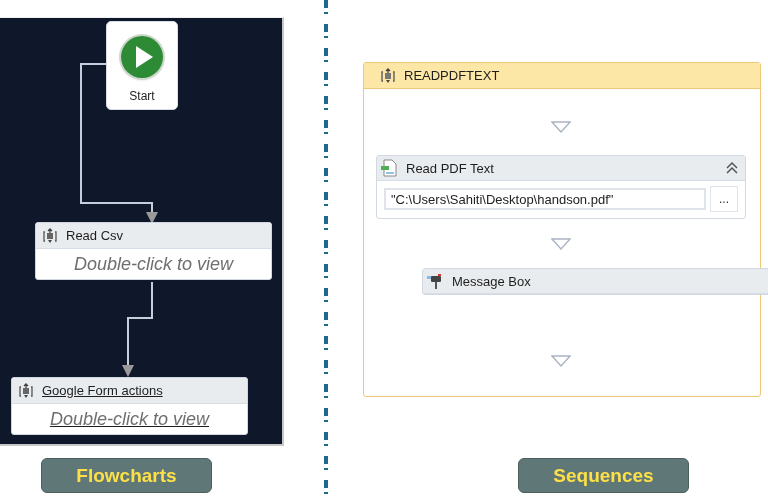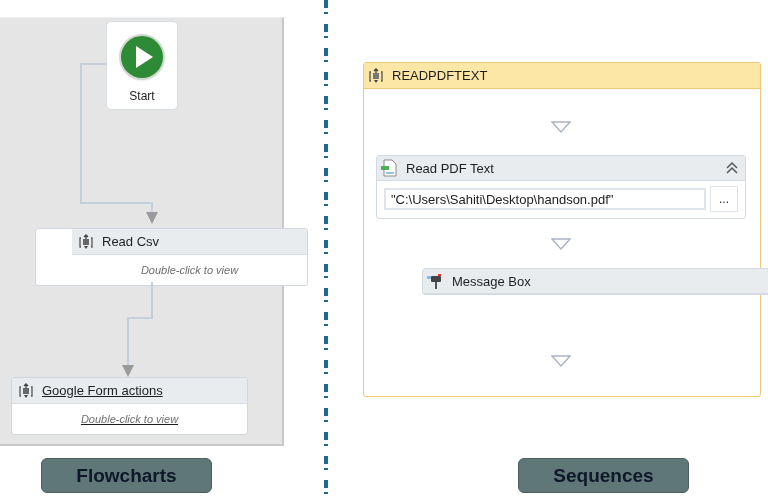--- a/index.html
+++ b/index.html
@@ -2,56 +2,56 @@
 <html><head>
 <meta charset="utf-8">
 <style>
   html, body { margin:0; padding:0; background:#ffffff; }
   body { width:768px; height:501px; position:relative; overflow:hidden;
          font-family:"Liberation Sans", "DejaVu Sans", sans-serif; color:#1e1e1e; }
 
   
   .flow-canvas { position:absolute; left:0; top:17px; width:282px; height:426px;
                  border-right:2px solid #c8c8c8; border-bottom:2px solid #c8c8c8;
-                 border-top:1px solid #f0f0f0; background:#e5e5e5; }
+                 border-top:1px solid #f0f0f0; background:#0f172a; }
   .start-node { position:absolute; left:106px; top:3px; width:70px; height:87px;
                 border:1px solid #d7dde5; border-radius:5px; background:#fff; }
   .start-circle { position:absolute; left:14px; top:14px; width:42px; height:42px;
                   border-radius:50%; background:#2e8b35;
                   box-shadow:0 0 0 2px #cfd8cf, 0 1px 3px rgba(0,0,0,.35); }
   .start-circle:after { content:""; position:absolute; left:15px; top:10px;
                         border-left:17px solid #fff; border-top:11px solid transparent;
                         border-bottom:11px solid transparent; }
   .start-label { position:absolute; left:0; right:0; top:67px; text-align:center; font-size:12px; }
 
   .conn { position:absolute; background:#c5cedb; }
   .arrow-down { position:absolute; width:0; height:0; border-left:6px solid transparent;
                 border-right:6px solid transparent; border-top:12px solid #9a9a9a; }
 
   .fc-box { position:absolute; border:1px solid #d0d7e0; border-radius:3px; background:#fff; }
   .fc-head { height:25px; background:#e9ecef; border-bottom:1px solid #d7dde5;
              display:flex; align-items:center; font-size:13px; }
   .fc-head .ico { width:16px; height:16px; margin:0 8px 0 6px; }
   .fc-body { height:30px; display:flex; align-items:center; justify-content:center;
-             font-style:italic; font-size:11px; color:#6e6e6e; }
+             font-style:italic; font-size:18px; color:#6e6e6e; }
 
   
   .divider { position:absolute; left:324px; top:0; width:4px; height:501px;
     background: repeating-linear-gradient(to bottom, #1d6a8c 0 8px, transparent 8px 12px, #1d6a8c 12px 14px, transparent 14px 24px); }
 
   
   .tag { position:absolute; height:33px; border-radius:6px; background:#5f7777;
-         border:1px solid #4c5f5f; color:#0f172a; font-weight:bold; font-size:19px;
+         border:1px solid #4c5f5f; color:#fde047; font-weight:bold; font-size:19px;
          display:flex; align-items:center; justify-content:center; }
 
   
   .seq { position:absolute; left:363px; top:62px; width:396px; height:333px;
          border:1px solid #ecc976; border-radius:3px; background:#fff; }
   .seq-head { height:25px; background:#fde7a6; border-bottom:1px solid #ecc976;
-              display:flex; align-items:center; font-size:13px; }
+              display:flex; align-items:center; font-size:13px;padding-left:12px; }
   .seq-head .ico { width:16px; height:16px; margin:0 8px 0 4px; }
   .drop { position:absolute; width:0; height:0; }
   .drop svg { display:block; }
 
   .act { position:absolute; left:12px; width:368px; border:1px solid #d3d9e2;
          border-radius:3px; background:#fff; }
   .act-head { height:24px; background:#e9ecef; border-bottom:1px solid #d7dde5;
               display:flex; align-items:center; font-size:13px; position:relative; }
   .act-head .ico { width:18px; height:18px; margin:0 8px 0 3px; }
   .collapse { position:absolute; right:6px; top:4px; width:14px; height:16px; cursor:pointer; }
@@ -69,21 +69,21 @@
     <div class="start-circle"></div>
     <div class="start-label">Start</div>
   </div>
 
   <div class="conn" style="left:80px;top:45px;width:26px;height:2px;"></div>
   <div class="conn" style="left:80px;top:45px;width:2px;height:140px;"></div>
   <div class="conn" style="left:80px;top:184px;width:72px;height:2px;"></div>
   <div class="conn" style="left:151px;top:184px;width:2px;height:12px;"></div>
   <div class="arrow-down" style="left:146px;top:194px;"></div>
 
-  <div class="fc-box" style="left:35px;top:210px;width:235px;padding-left:36px;">
+  <div class="fc-box" style="left:35px;top:204px;width:235px;">
     <div class="fc-head">
       <svg class="ico" viewBox="0 0 16 16">
         <path d="M3 4 H2 V13 H3 M13 4 H14 V13 H13" stroke="#555" stroke-width="1.3" fill="none"></path>
         <rect x="5" y="5" width="6" height="6" fill="#666"></rect>
         <path d="M8 1 V5 M6 3 L8 1 L10 3" stroke="#444" stroke-width="1.3" fill="none"></path>
         <path d="M6 12 L8 15 L10 12 Z" fill="#444"></path>
       </svg>
       <span>Read Csv</span>
     </div>
     <div class="fc-body">Double-click to view</div>

